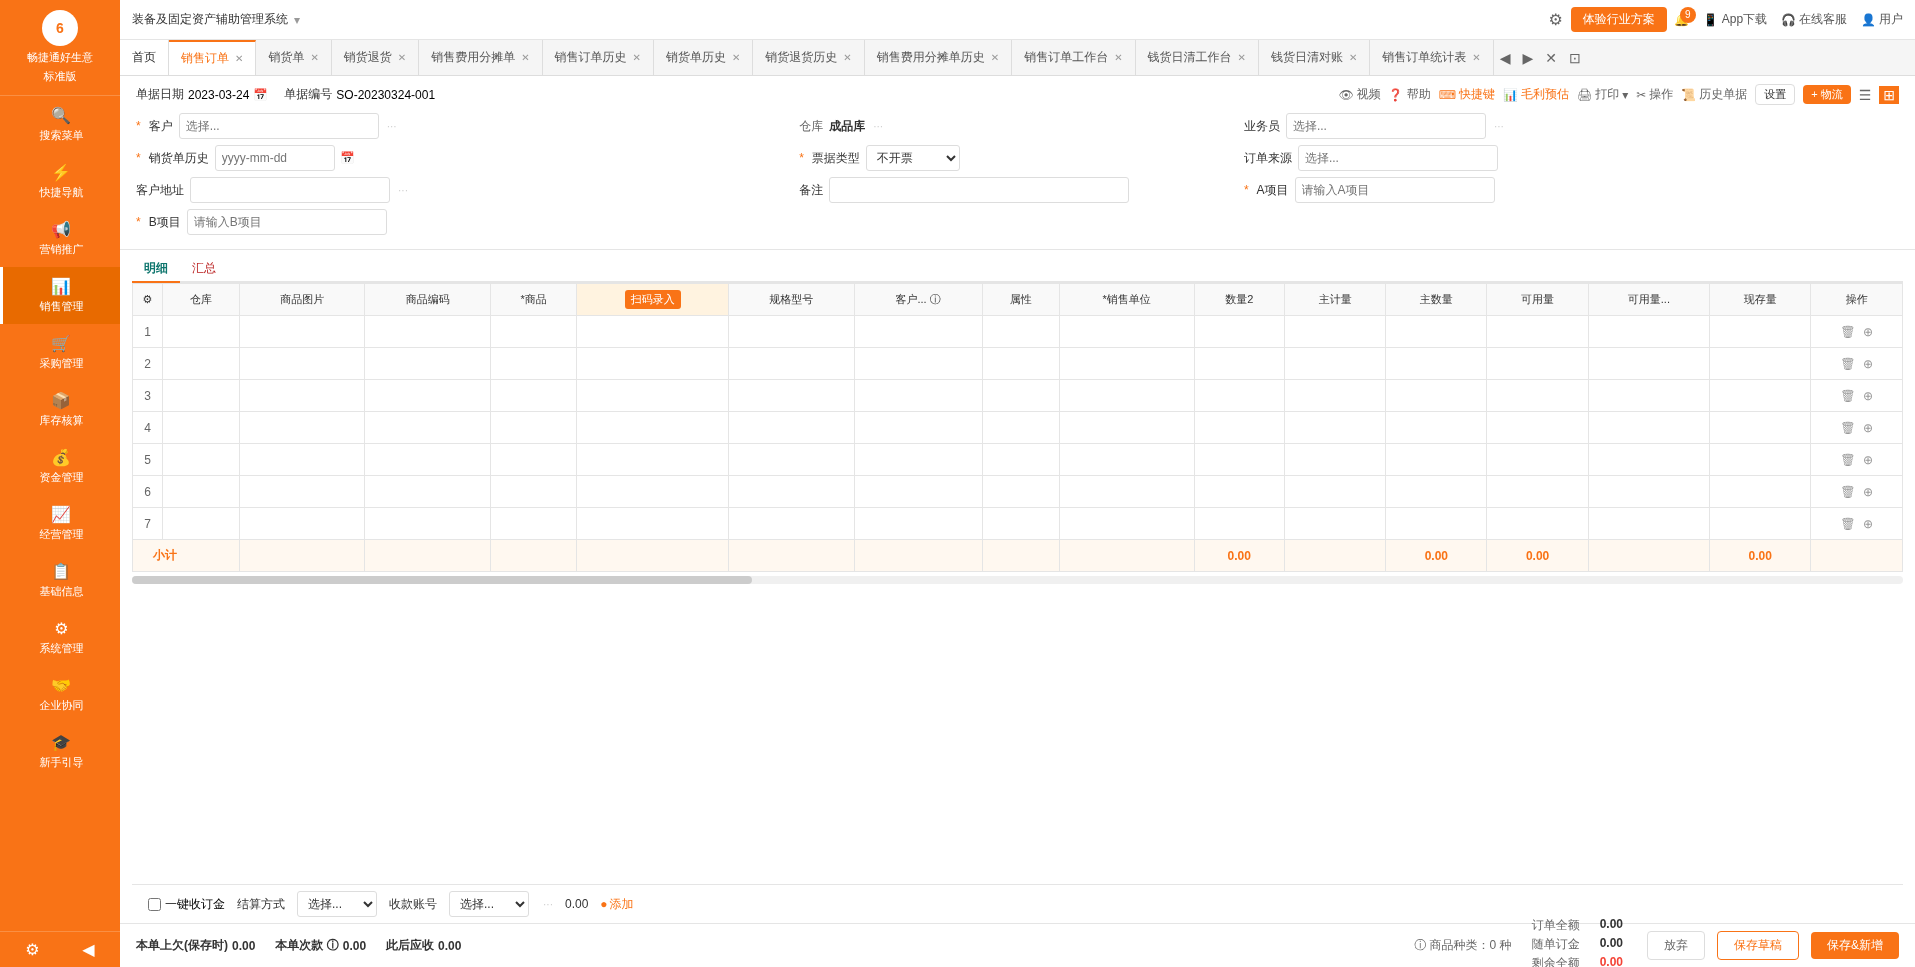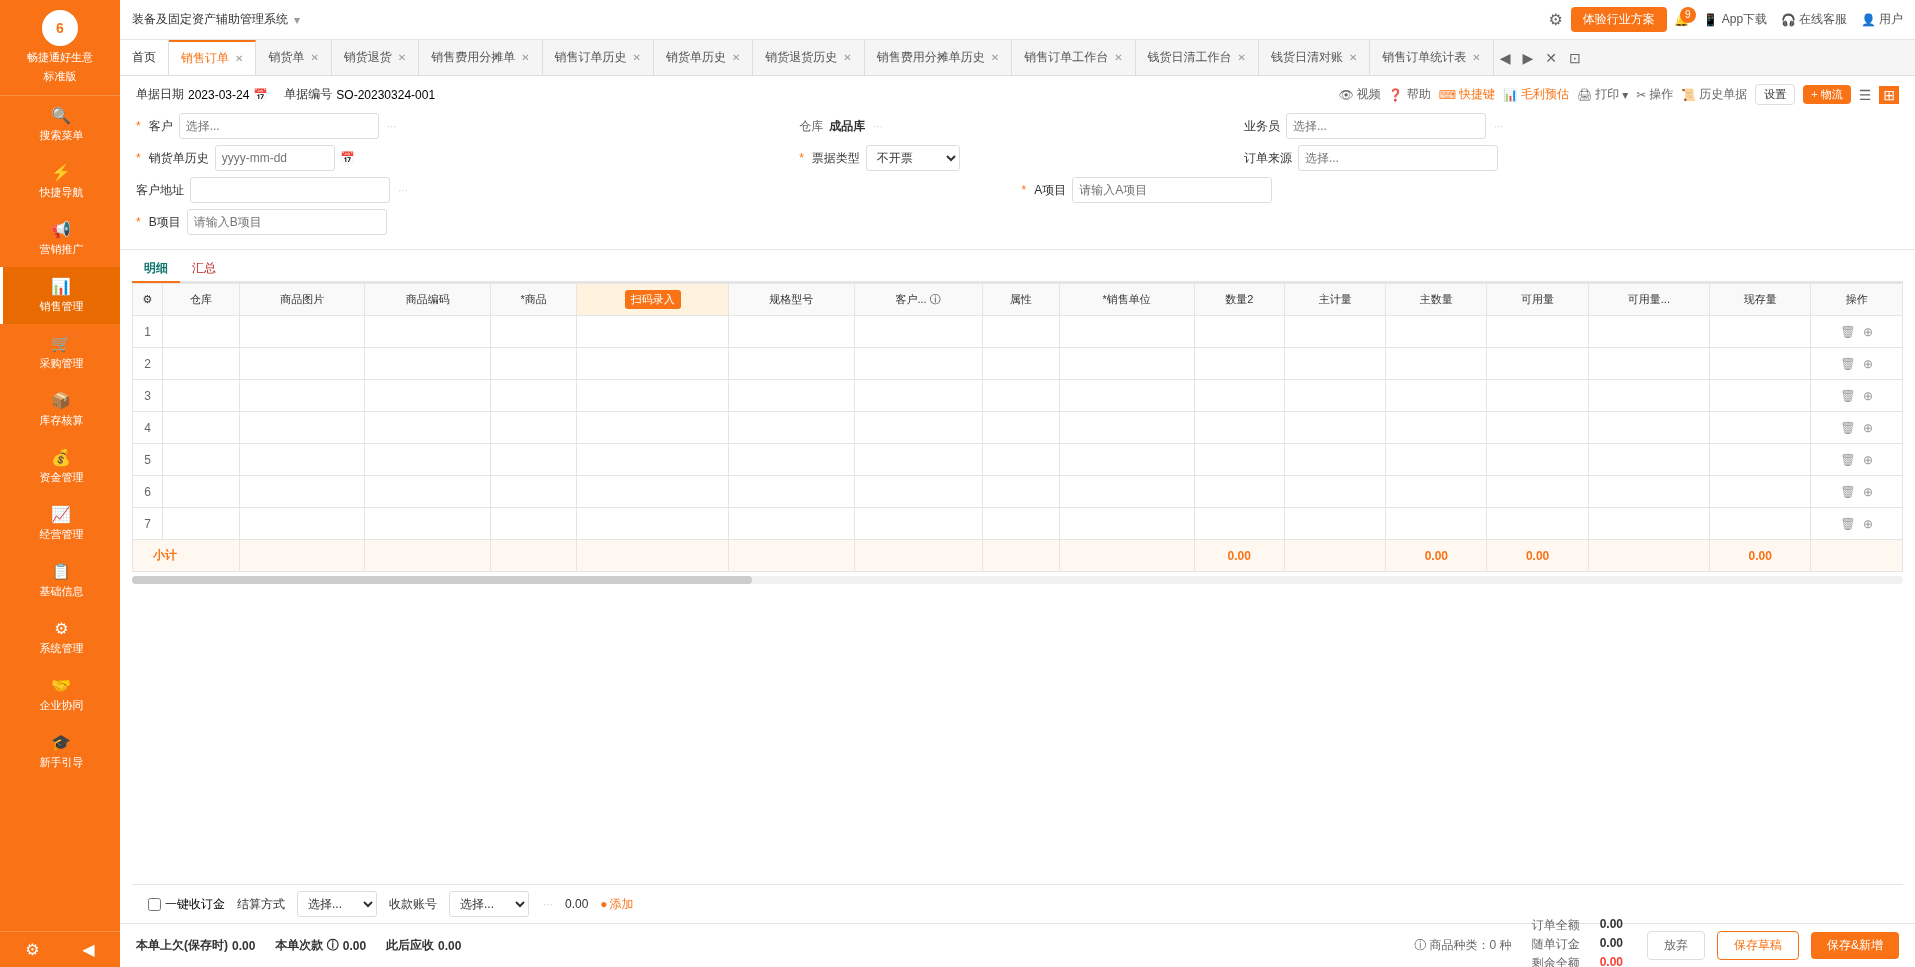--- a/index.html
+++ b/index.html
@@ -349,20 +349,24 @@
         <input class="form-input wide-input" type="text" placeholder="选择..." style="">
         <span class="dots" style="visibility:hidden">···</span>
       </div>
     </div>
 
     <div class="form-row">
       <div class="form-col" style="flex:1.5">
         <span class="form-label">客户地址</span>
         <input class="form-input wide-input" type="text" style="">
         <span class="dots">···</span>
+      </div>
+      <div class="form-col" style="flex:1">
+        <span class="form-label">备注</span>
+        <input class="form-input" type="text" style="width: 300px;">
       </div>
       <div class="form-col" style="flex:1.5">
         <span class="required">*</span>
         <span class="form-label">A项目</span>
         <input class="form-input wide-input" type="text" placeholder="请输入A项目" style="">
       </div>
     </div>
 
     <div class="form-row">
       <div class="form-col" style="flex:1.5">

